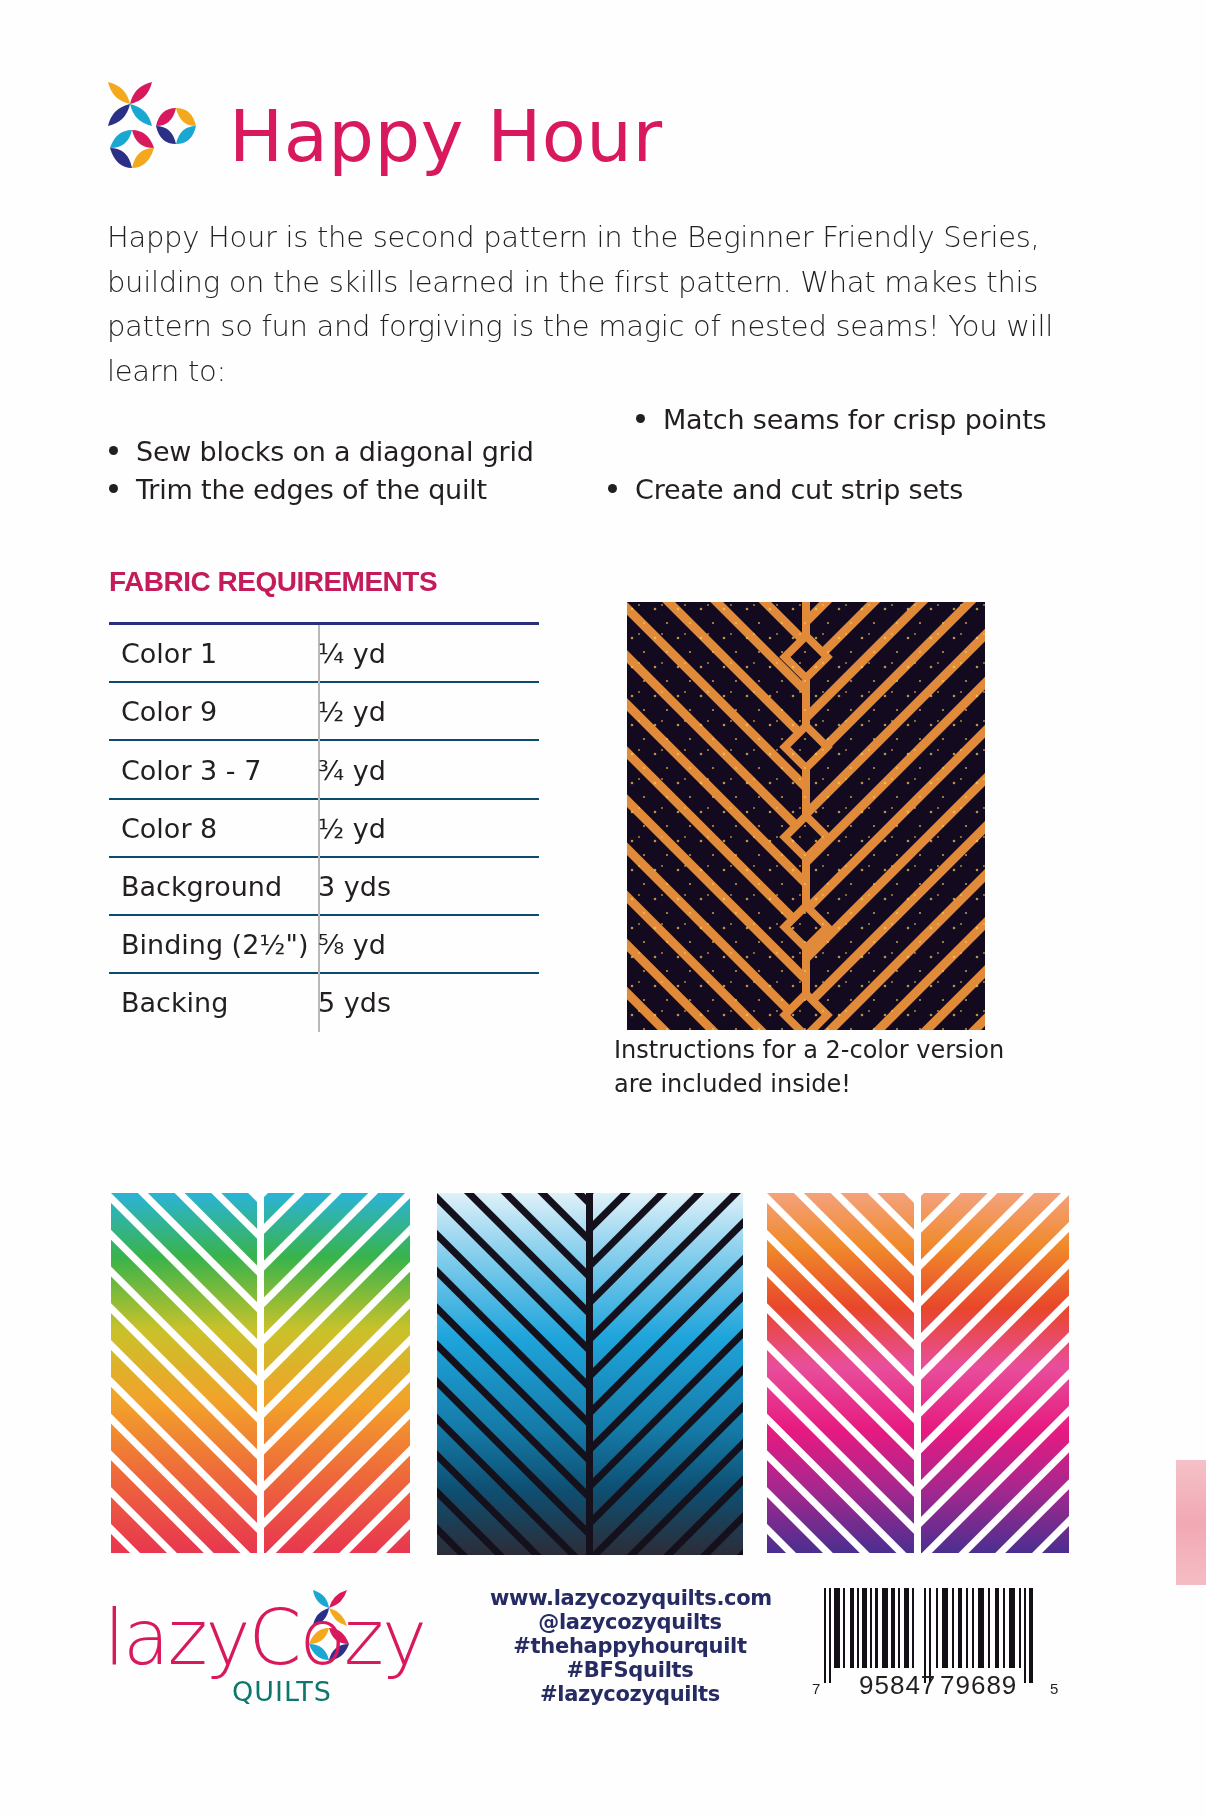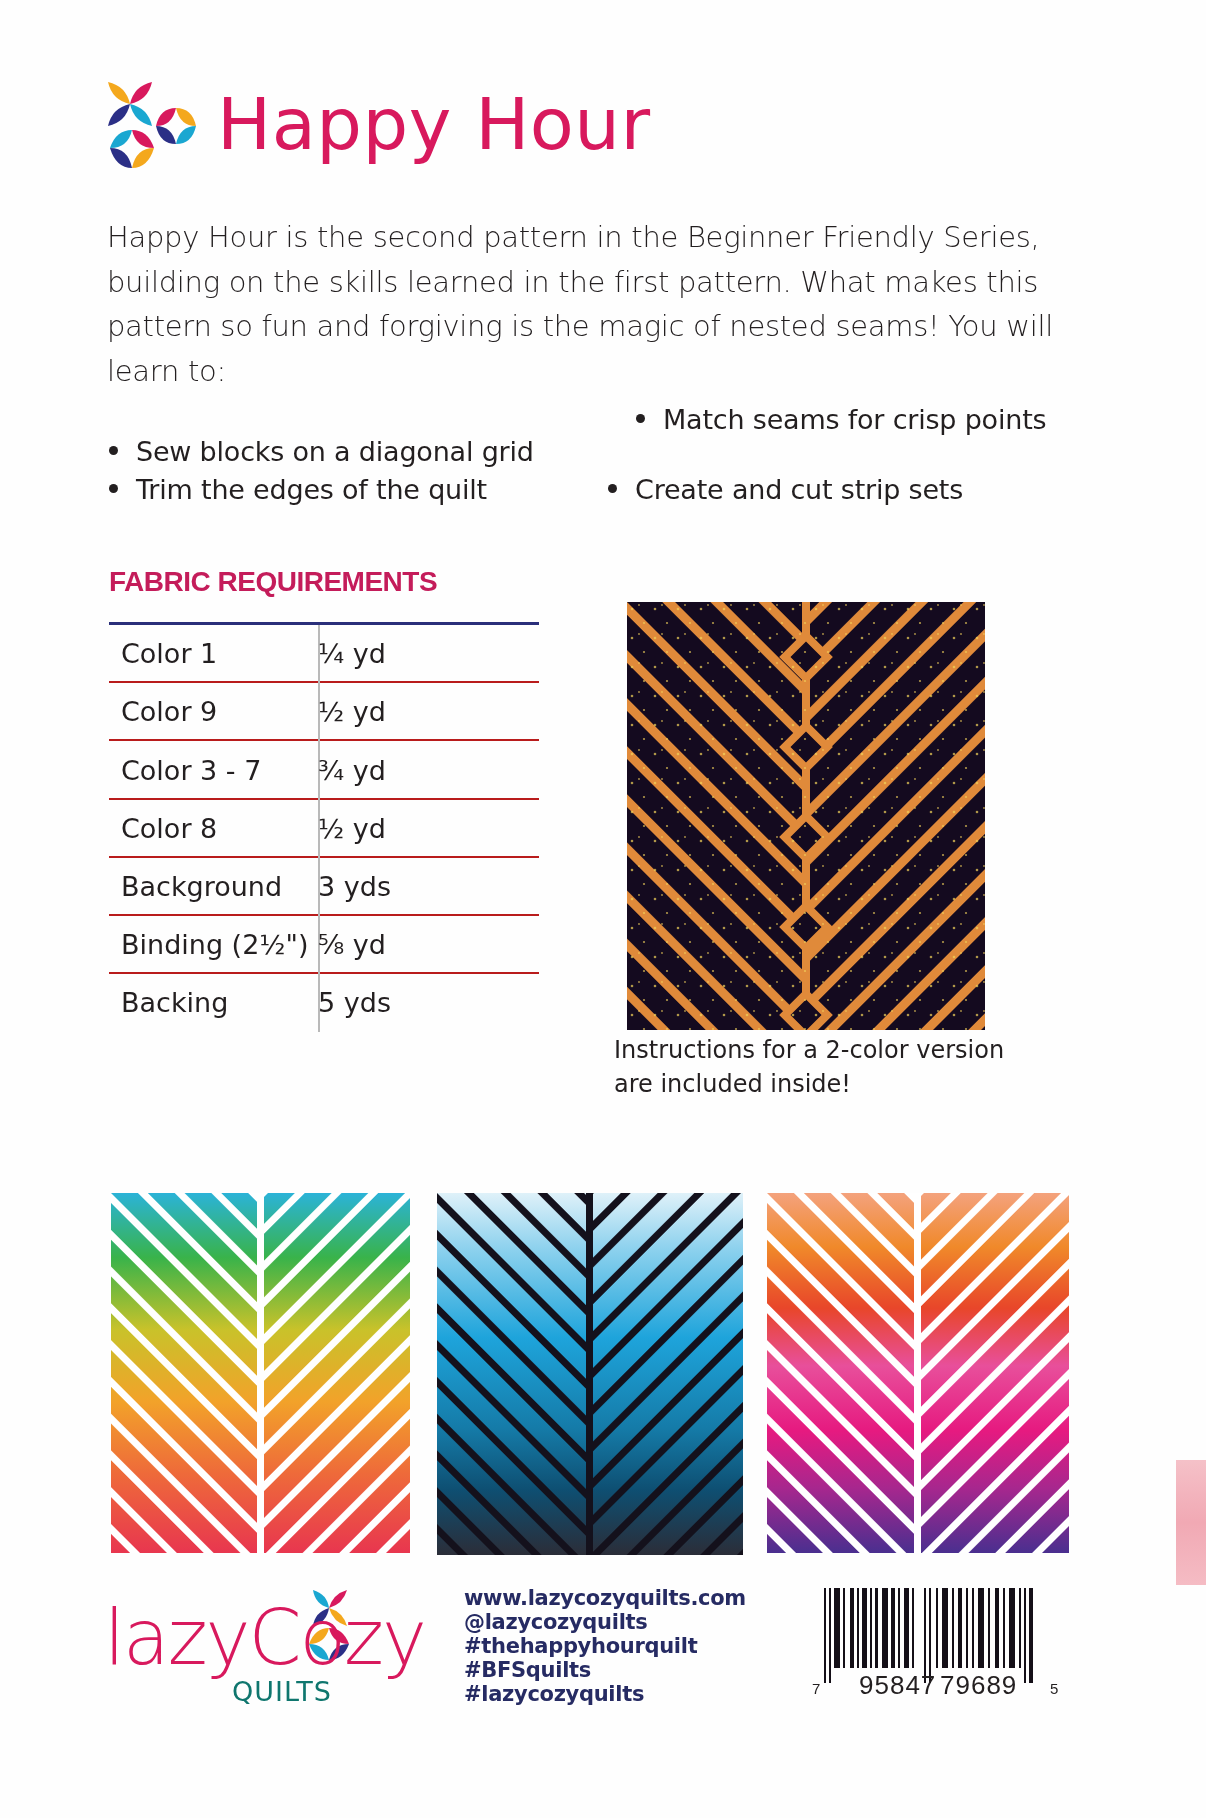--- a/index.html
+++ b/index.html
@@ -9,31 +9,31 @@
   #logo-mark{left:104px;left:104px;top:78px;width:100px;height:100px;}
   #title{left:217px;top:88px;font-size:72px;color:#d8195d;letter-spacing:0.5px;line-height:1;font-family:"DejaVu Sans",sans-serif;font-weight:normal;}
   #intro{left:107px;top:215px;width:960px;font-size:29px;line-height:44.5px;color:#231f20;font-family:"DejaVu Sans",sans-serif;letter-spacing:-0.3px;font-weight:300;}
   .bullets{font-size:27px;font-family:"DejaVu Sans",sans-serif;letter-spacing:-0.2px;}
   .bullet{position:absolute;white-space:nowrap;}
   .bullet .dot{display:inline-block;width:9px;height:9px;border-radius:50%;background:#231f20;margin-right:18px;vertical-align:middle;position:relative;top:-3px;}
   
   #fab-heading{left:109px;top:566px;font-size:28px;font-weight:bold;color:#c41c5a;letter-spacing:-0.5px;font-family:"Liberation Sans",sans-serif;}
   #fab-table{left:109px;top:622px;width:430px;}
   #fab-table .topline{height:3px;background:#2a2f7a;}
-  .frow{position:relative;height:56px;border-bottom:2px solid #b91c1c;}
+  .frow{position:relative;height:56px;border-bottom:2px solid #0c4a6e;}
   .frow:last-child{border-bottom:none;}
   .frow .c1{position:absolute;left:12px;top:50%;transform:translateY(-50%);font-size:27px;font-family:"DejaVu Sans",sans-serif;}
   .frow .c2{position:absolute;left:209px;width:221px;text-align:left;top:50%;transform:translateY(-50%);font-size:27px;font-family:"DejaVu Sans",sans-serif;}
   .frow .div{position:absolute;left:209px;top:0;bottom:-2px;width:2px;background:#b9b9b9;}
   
   .quilt{position:absolute;overflow:hidden;}
   #caption{left:614px;top:1033px;font-size:24px;line-height:34px;font-family:"DejaVu Sans",sans-serif;}
   
   #brand{left:104px;top:1580px;width:330px;height:130px;}
-  #contact{left:464px;top:1586px;width:280px;font-size:21px;line-height:24px;color:#262b63;font-family:"DejaVu Sans",sans-serif;font-weight:bold;letter-spacing:-0.3px;}
+  #contact{left:490px;top:1586px;width:280px;text-align:center;font-size:21px;line-height:24px;color:#262b63;font-family:"DejaVu Sans",sans-serif;font-weight:bold;letter-spacing:-0.3px;}
   #barcode{left:812px;top:1588px;width:250px;height:120px;}
   #pink-tab{left:1176px;top:1460px;width:30px;height:125px;background:linear-gradient(180deg,#f5c1c8,#f1a9b4 50%,#f5bcc4);}
 </style>
 </head>
 <body>
 
 <svg id="logo-mark" class="abs" viewBox="0 0 100 100">
 
   <path d="M26 26 Q8 22 4 4 Q22 8 26 26Z" fill="#f4a81d"></path>
   <path d="M26 26 Q30 8 48 4 Q44 22 26 26Z" fill="#d8195d"></path>
@@ -43,21 +43,21 @@
   <path d="M72 30 Q56 30 52 48 Q68 48 72 30Z" fill="#d8195d"></path>
   <path d="M72 30 Q88 30 92 48 Q76 48 72 30Z" fill="#f4a81d"></path>
   <path d="M72 66 Q56 66 52 48 Q68 48 72 66Z" fill="#2b2f86"></path>
   <path d="M72 66 Q88 66 92 48 Q76 48 72 66Z" fill="#1aa7d1"></path>
 
   <path d="M28 52 Q12 52 6 70 Q24 70 28 52Z" fill="#1aa7d1"></path>
   <path d="M28 52 Q44 52 50 70 Q32 70 28 52Z" fill="#d8195d"></path>
   <path d="M28 90 Q12 90 6 70 Q24 70 28 90Z" fill="#2b2f86"></path>
   <path d="M28 90 Q44 90 50 70 Q32 70 28 90Z" fill="#f4a81d"></path>
 </svg>
-<h1 id="title" class="abs" style="margin:0;">Happy Hour</h1>
+<h1 id="title" class="abs" style="margin:12px;">Happy Hour</h1>
 
 <p id="intro" class="abs" style="margin:0;">Happy Hour is the second pattern in the Beginner Friendly Series, building on the skills learned in the first pattern. What makes this pattern so fun and forgiving is the magic of nested seams! You will learn to:</p>
 
 <div class="bullets">
   <div class="bullet" style="left:109px;top:404px;margin-top:32px;"><span class="dot"></span><span>Sew blocks on a diagonal grid</span></div>
   <div class="bullet" style="left:636px;top:404px;"><span class="dot"></span><span>Match seams for crisp points</span></div>
   <div class="bullet" style="left:109px;top:474px;"><span class="dot"></span><span>Trim the edges of the quilt</span></div>
   <div class="bullet" style="left:608px;top:474px;"><span class="dot"></span><span>Create and cut strip sets</span></div>
 </div>
 

